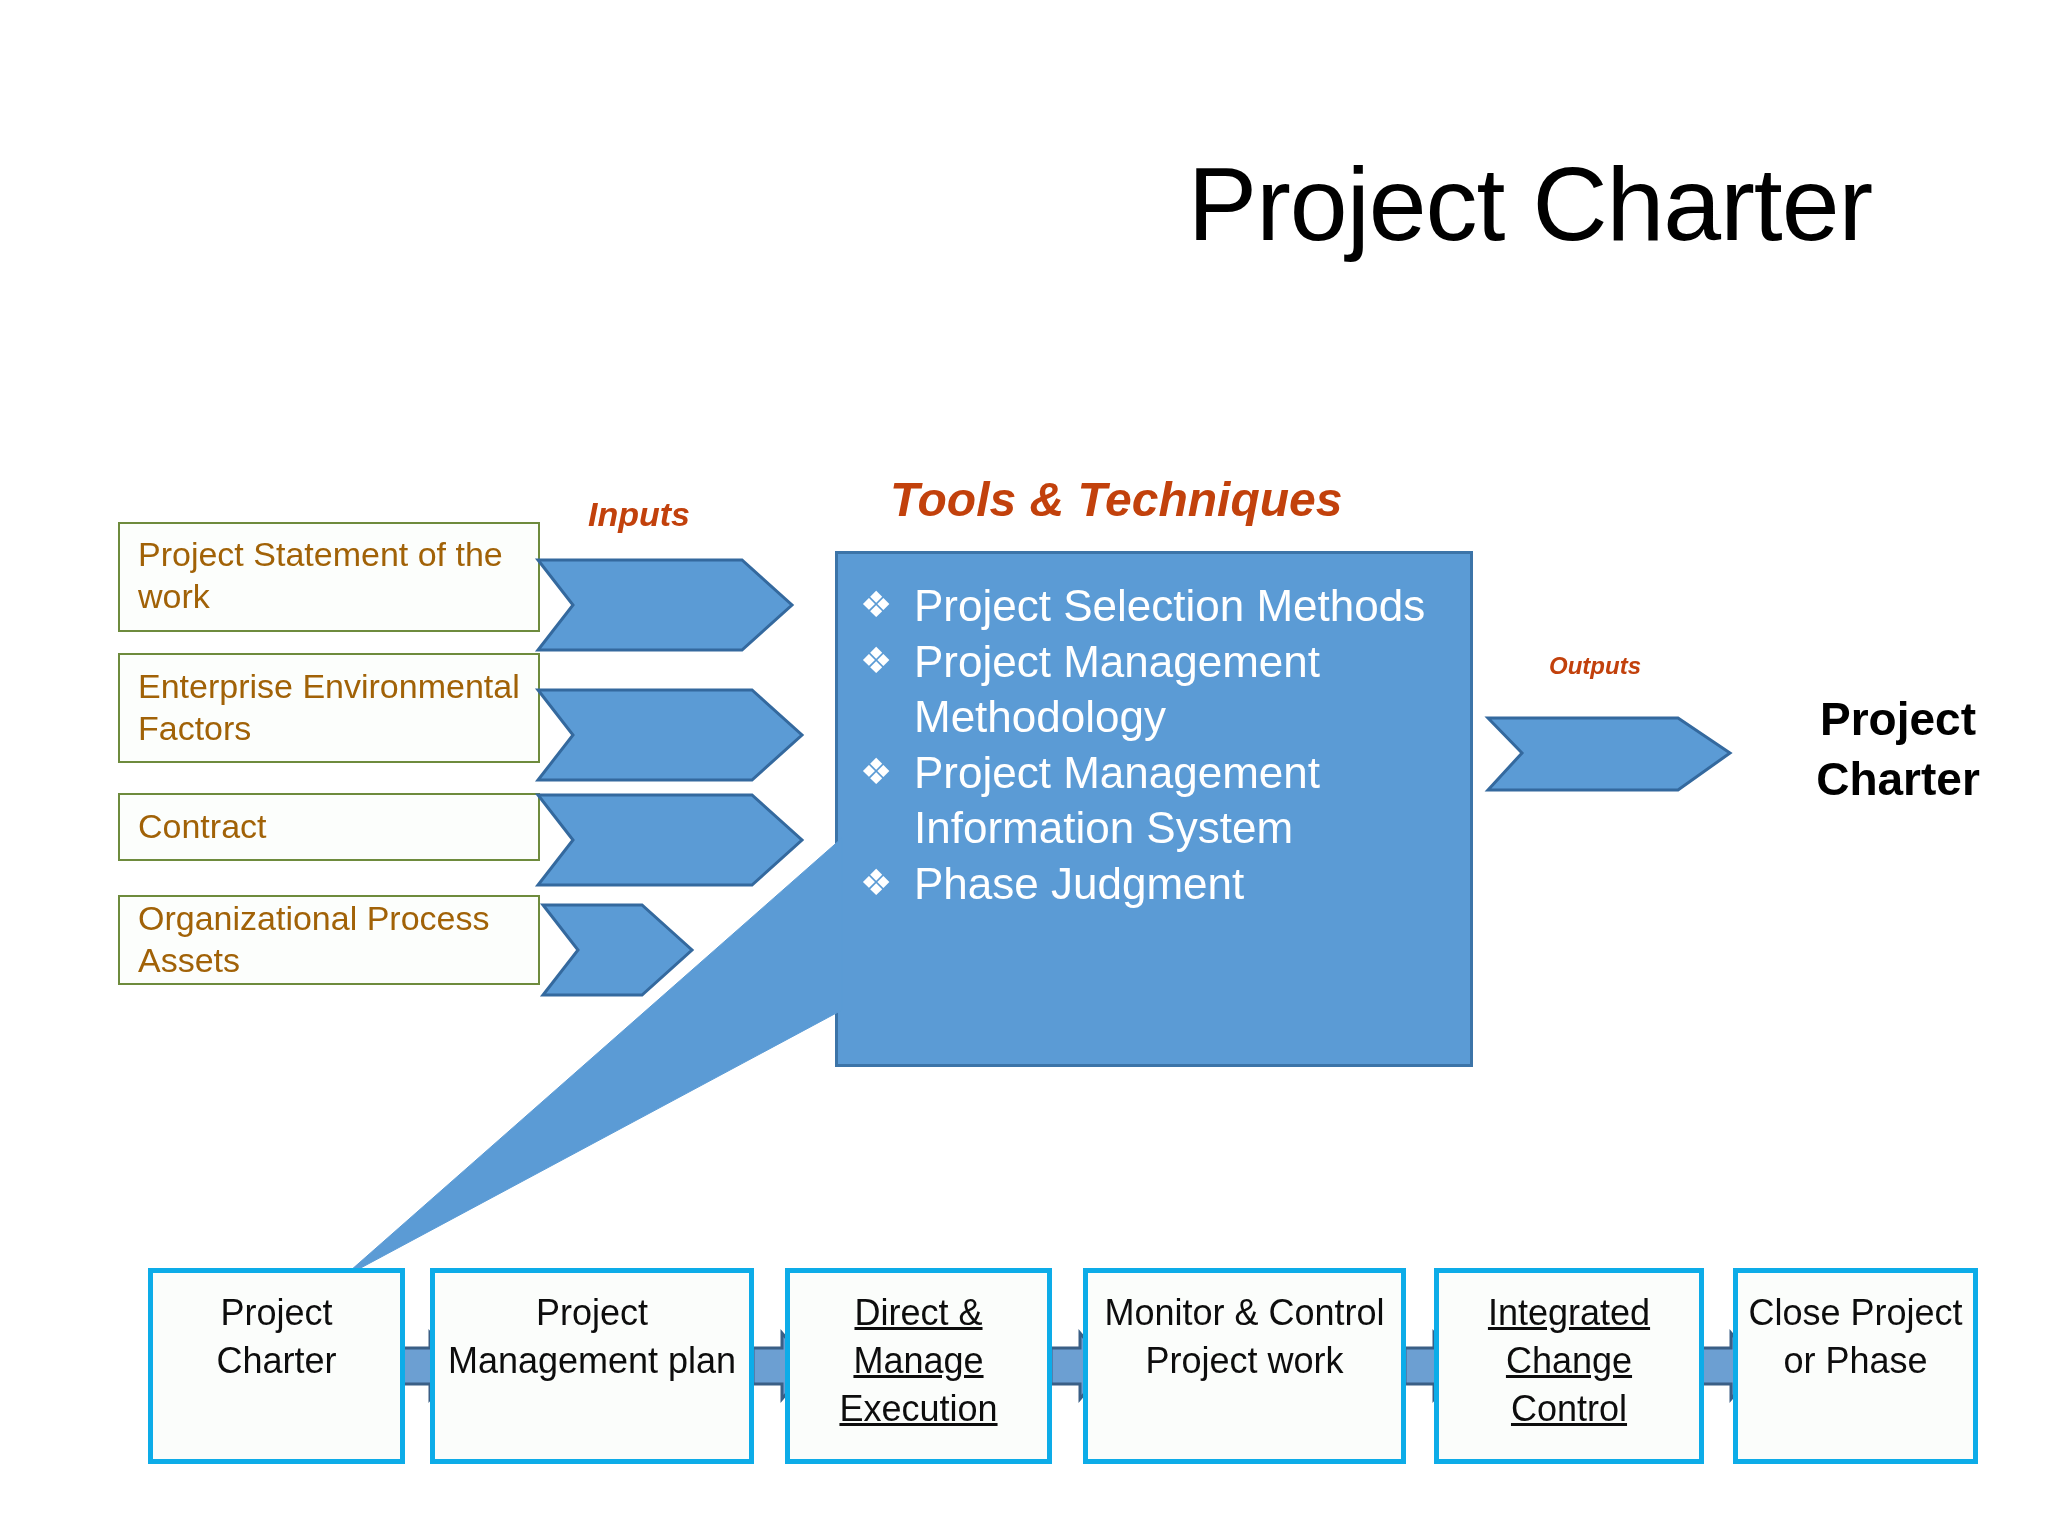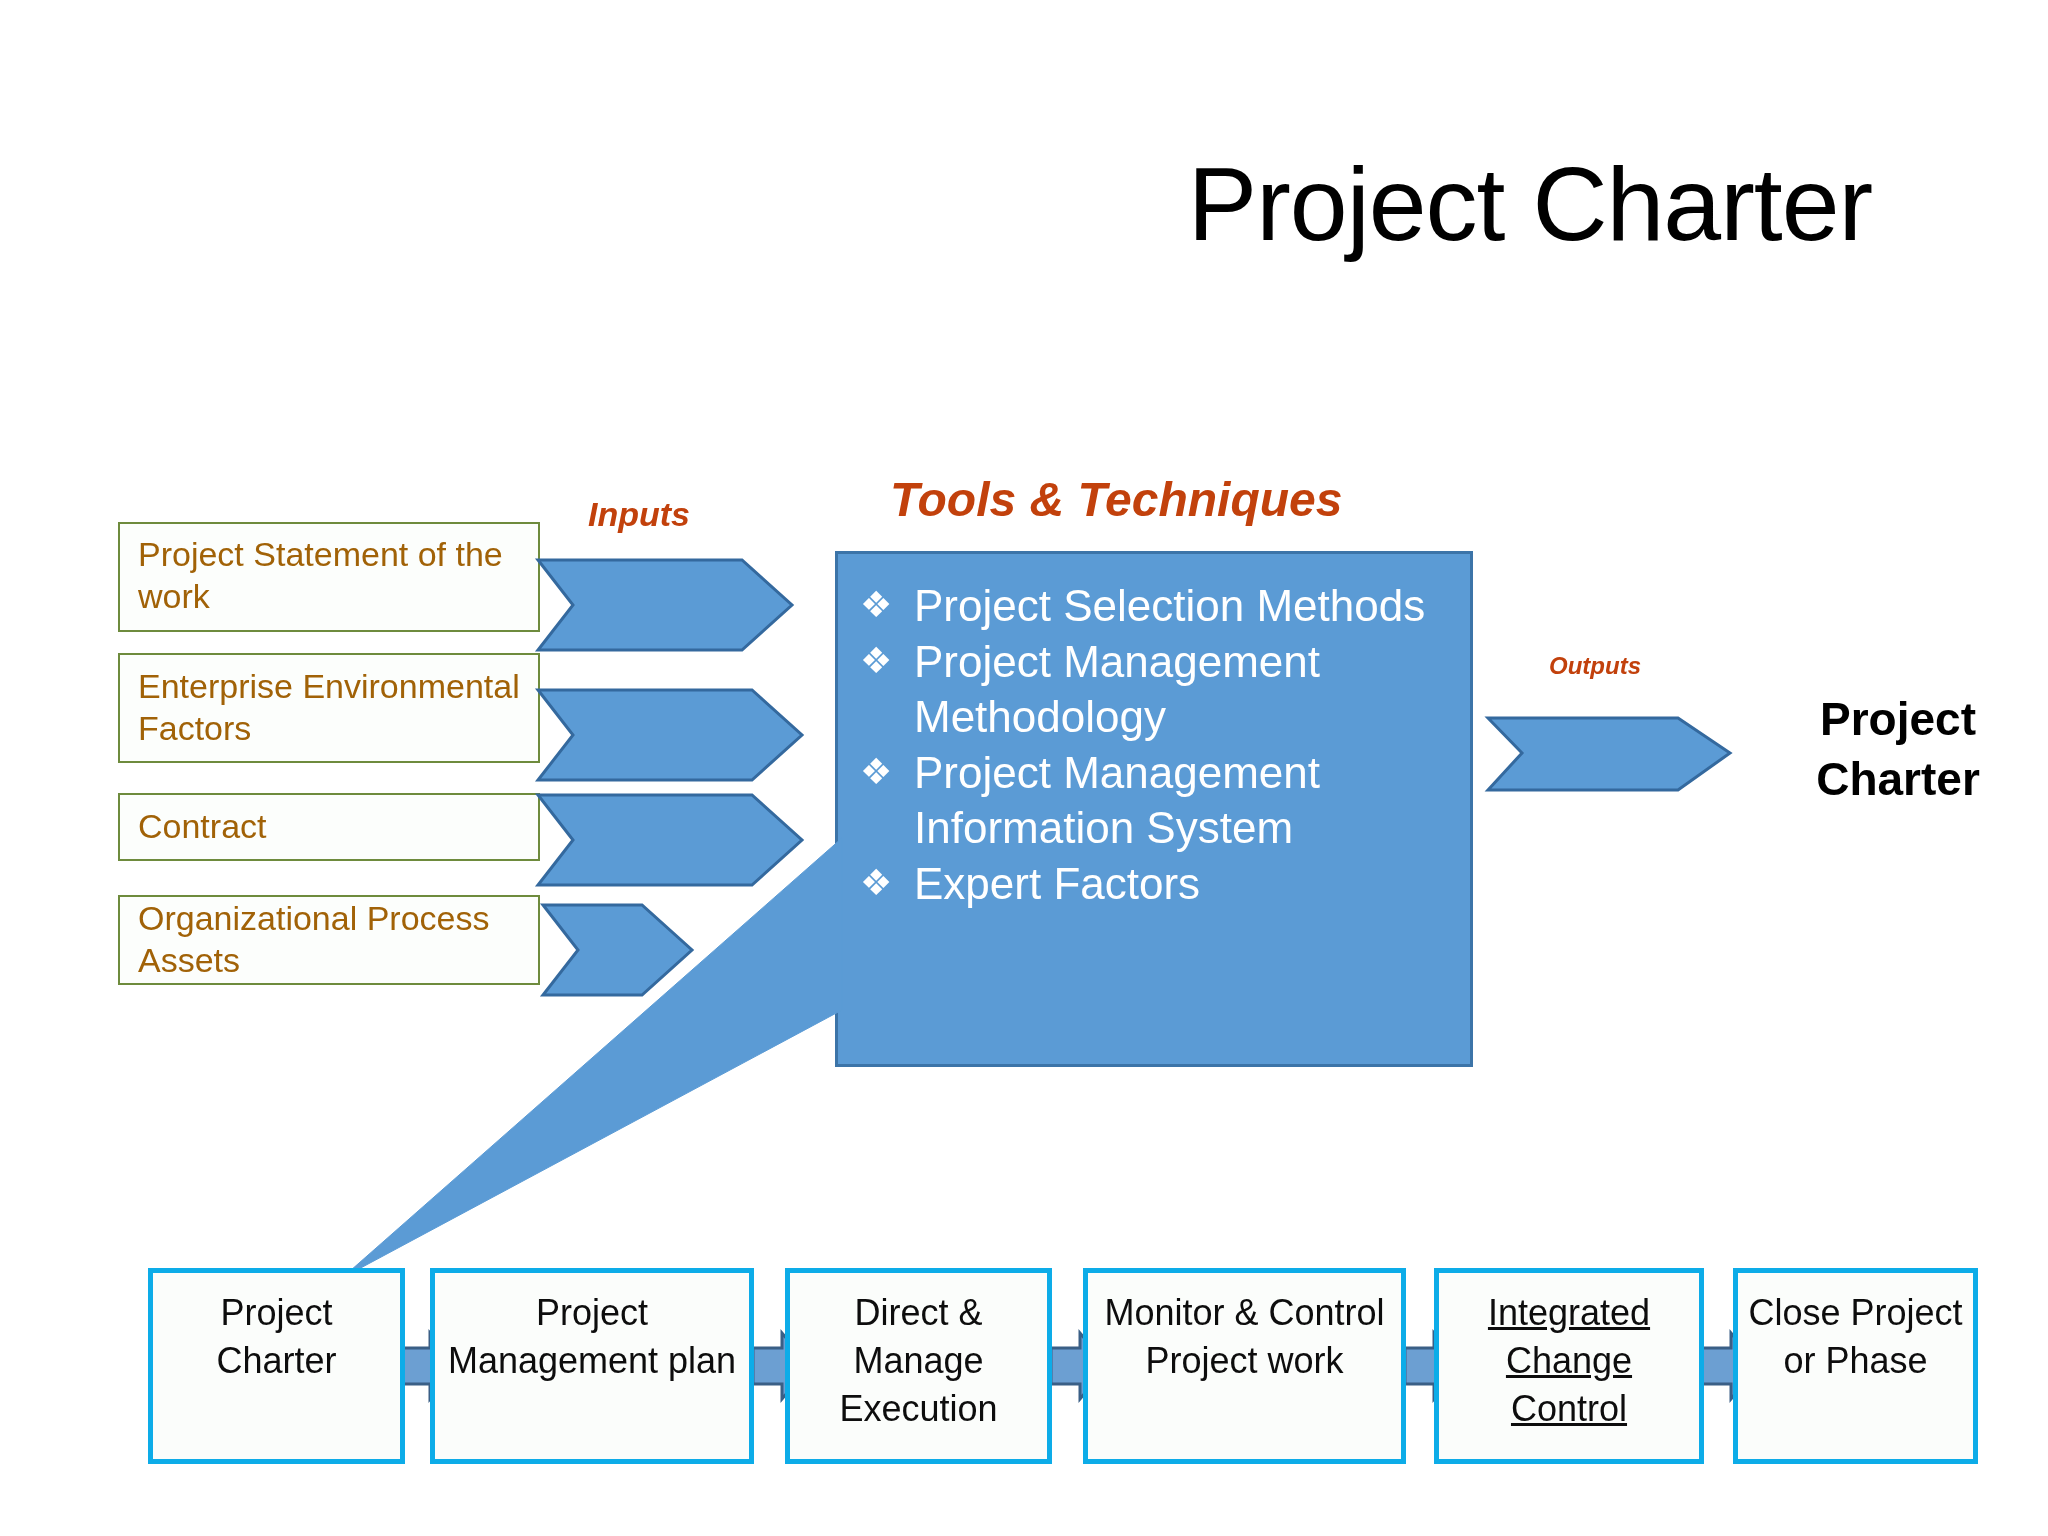--- a/index.html
+++ b/index.html
@@ -179,21 +179,21 @@
       <li>
         <span class="tt-bullet">❖</span>
         <span class="tt-text">Project Management Methodology</span>
       </li>
       <li>
         <span class="tt-bullet">❖</span>
         <span class="tt-text">Project Management Information System</span>
       </li>
       <li>
         <span class="tt-bullet">❖</span>
-        <span class="tt-text">Expert Factors</span>
+        <span class="tt-text">Phase Judgment</span>
       </li>
     </ul>
   </div>
 
   <svg id="arrow-layer" viewBox="0 0 2048 1536">
 
     <polygon points="812,838 812,1010 312,1278" fill="#5B9BD5" stroke="#5B9BD5" stroke-width="1"></polygon>
 
     <polygon points="508,560 712,560 762,605 712,650 508,650 543,605" fill="#5B9BD5" stroke="#34699E" stroke-width="3" stroke-linejoin="miter"></polygon>
 
@@ -213,21 +213,21 @@
   </svg>
 
   <div id="output-text">Project Charter</div>
 
   <div class="process-box" style="left:118px; width:257px;">
     <span>Project Charter</span>
   </div>
   <div class="process-box" style="left:400px; width:324px;">
     <span>Project Management plan</span>
   </div>
-  <div class="process-box" style="left:755px; width:267px;">
+  <div class="process-box" style="left:755px; width:267px;text-decoration:underline;">
     <span>Direct &amp; Manage Execution</span>
   </div>
   <div class="process-box" style="left:1053px; width:323px;">
     <span>Monitor &amp; Control Project work</span>
   </div>
   <div class="process-box" style="left:1404px; width:270px;text-decoration:underline;">
     <span>Integrated Change Control</span>
   </div>
   <div class="process-box" style="left:1703px; width:245px;">
     <span>Close Project or Phase</span>

